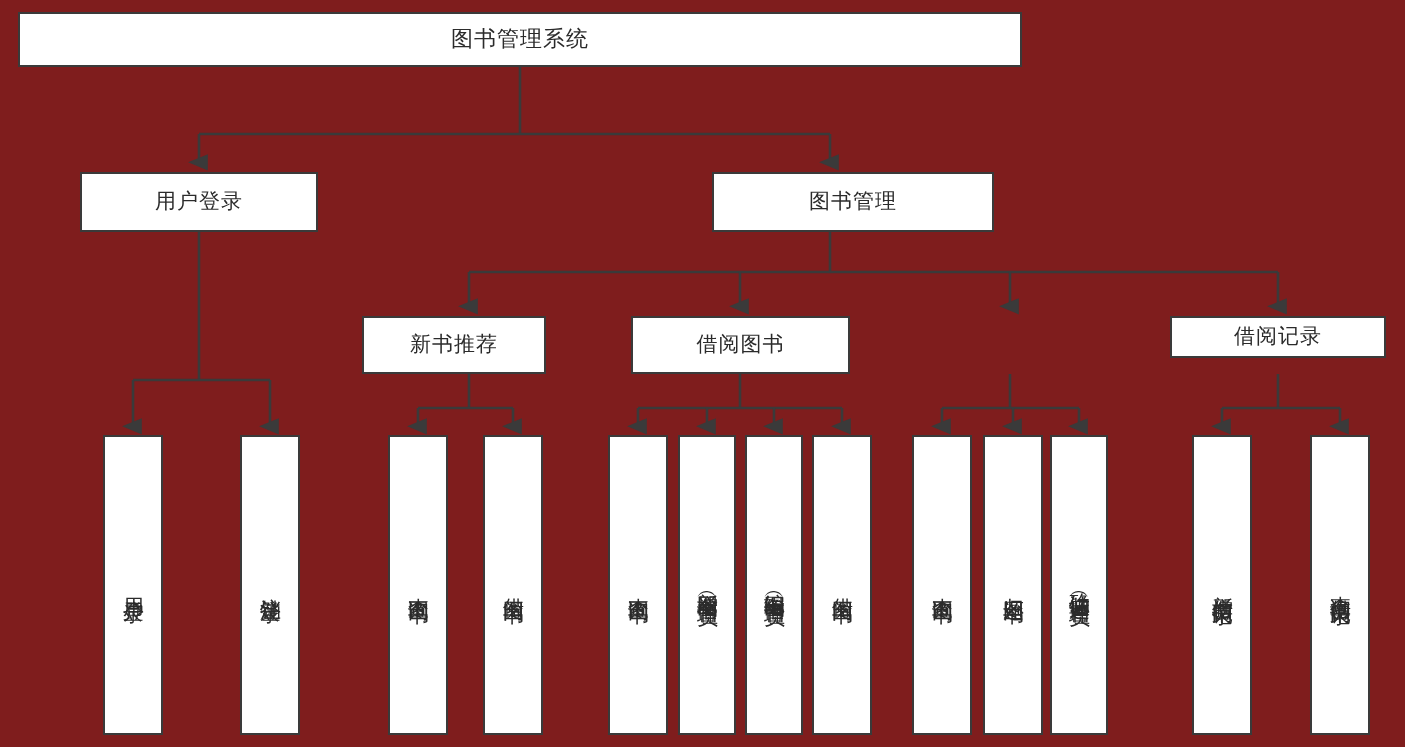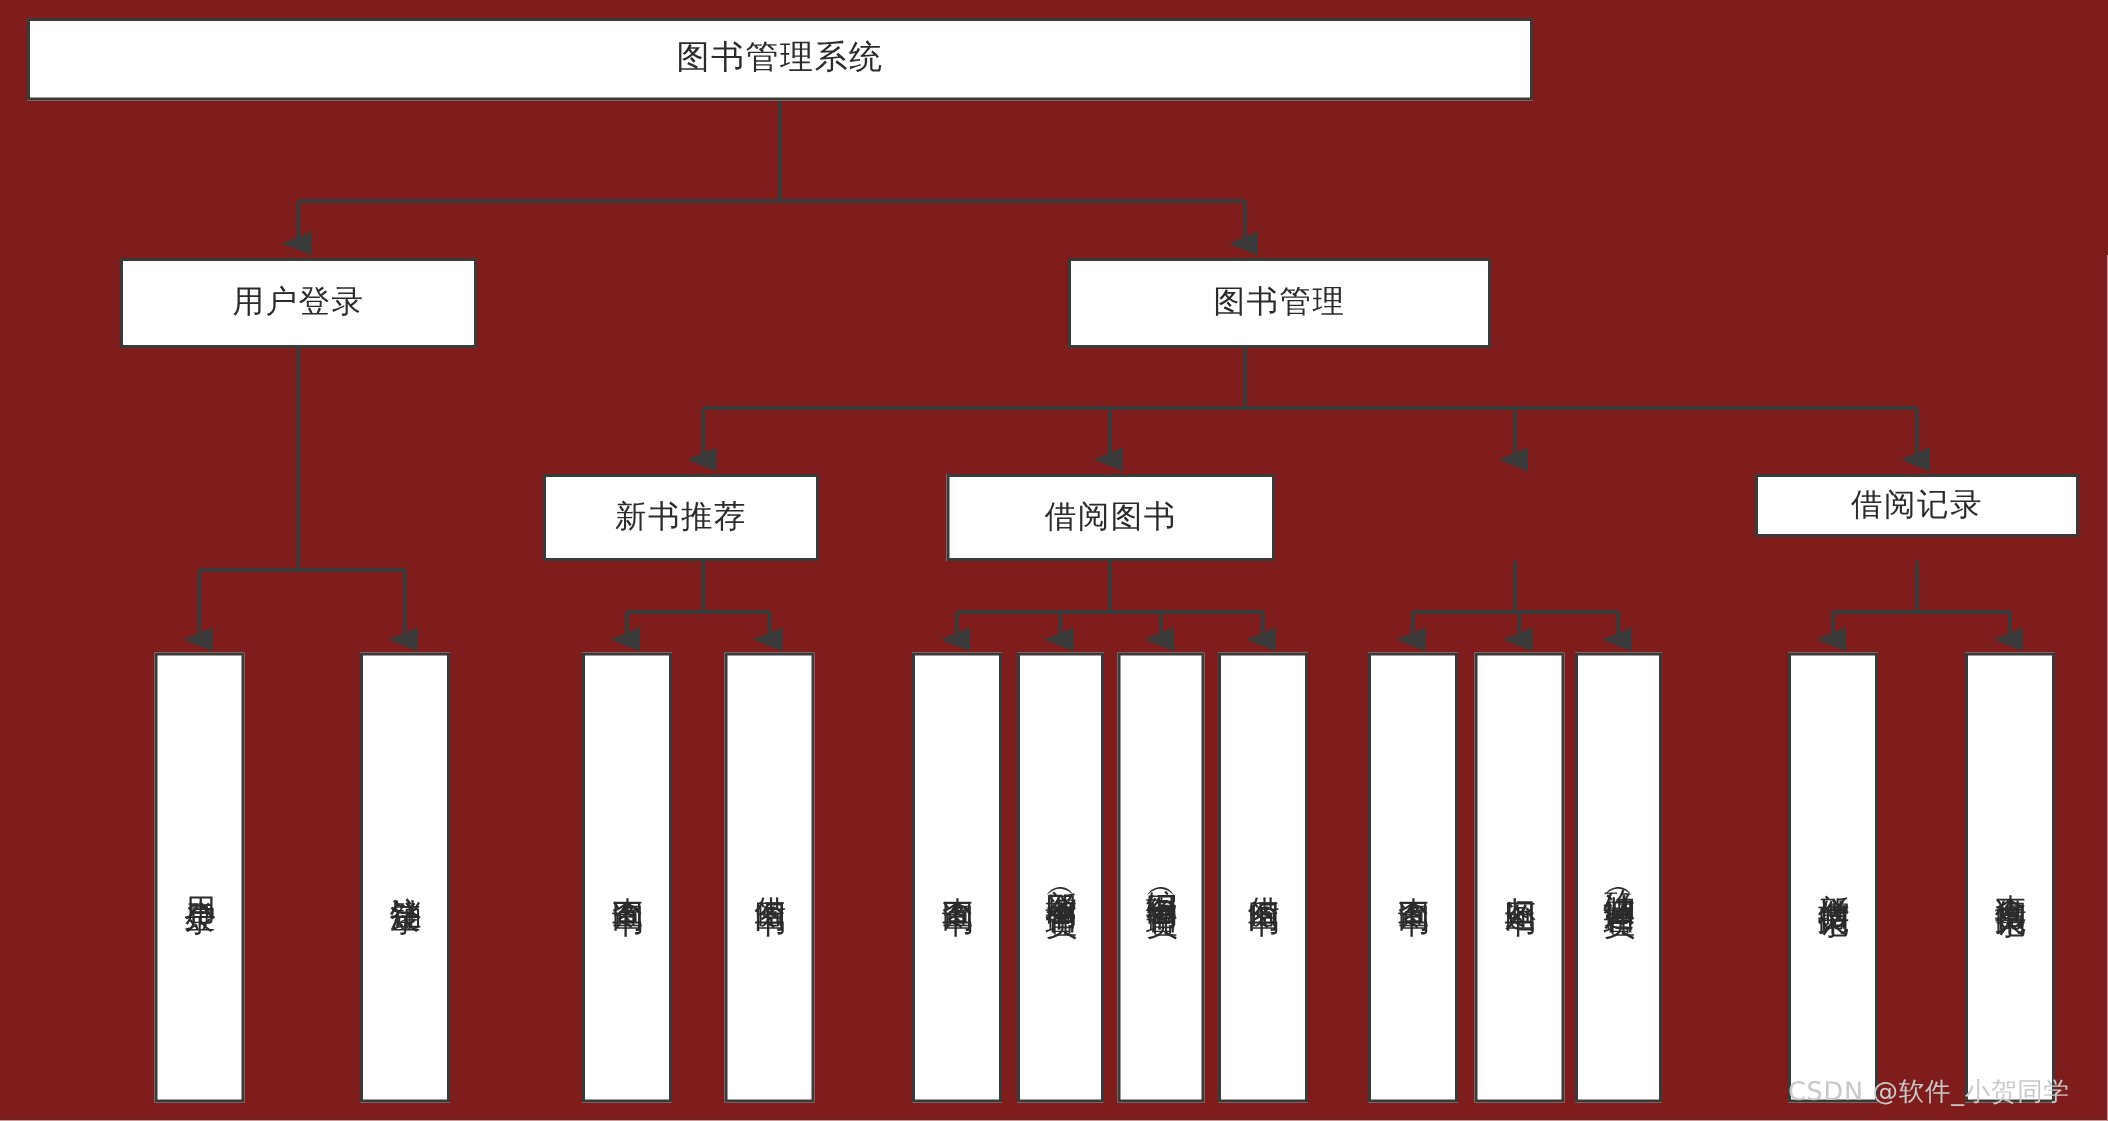--- a/index.html
+++ b/index.html
@@ -178,17 +178,14 @@
     <span class="vtext">确认归还（管理员）</span>
   </div>
 
   <div class="node leaf" style="left:1192px; top:435px; width:60px; height:300px;">
     <span class="vtext">新增借阅记录</span>
   </div>
   <div class="node leaf" style="left:1310px; top:435px; width:60px; height:300px;">
     <span class="vtext">查询借阅记录</span>
   </div>
 
-  <div class="watermark" style="left:1192px; top:716px;">
-    <span>CSDN @软件_小贺同学</span>
-  </div>
 
 </div>
 
 </body></html>

